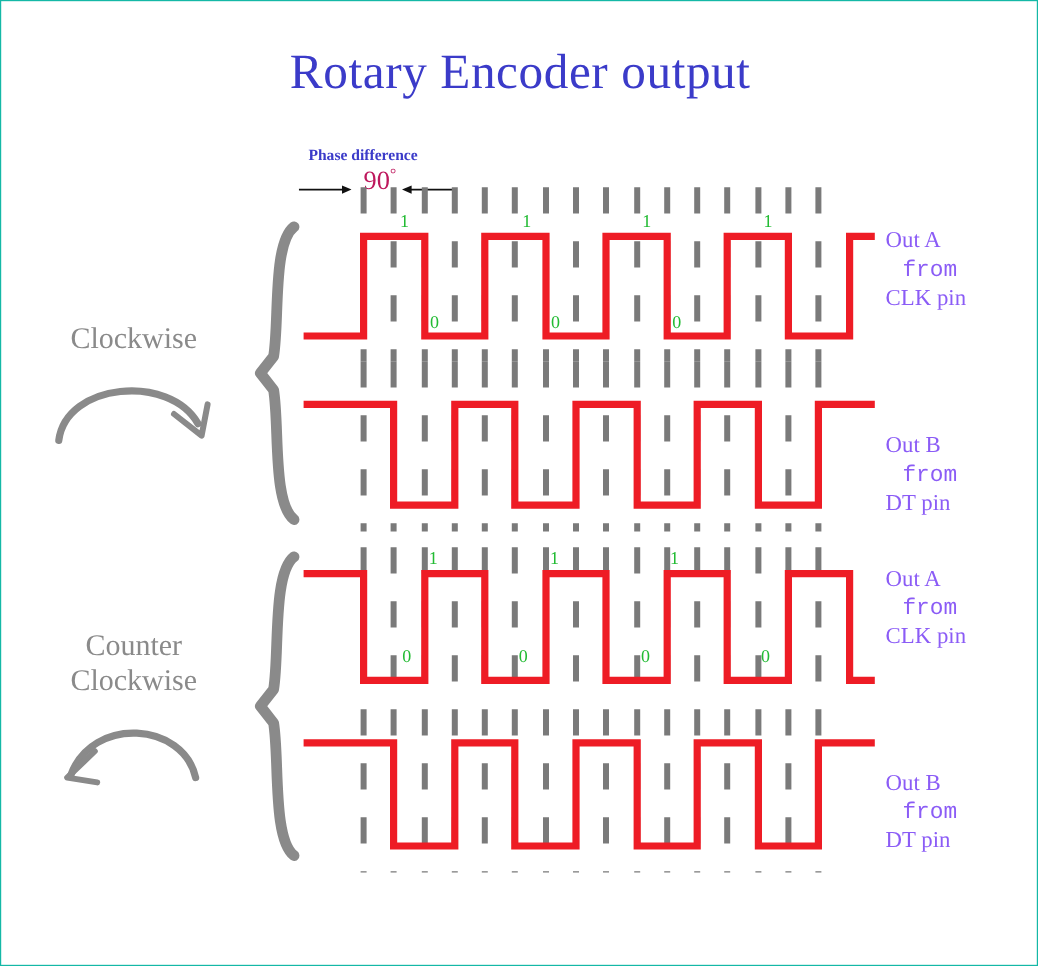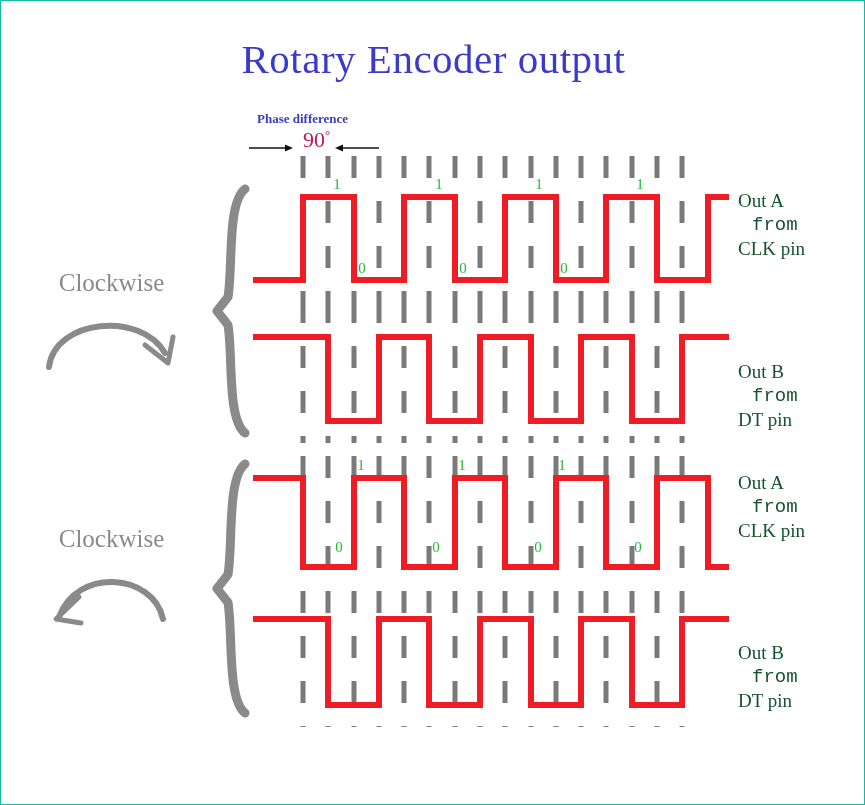--- a/index.html
+++ b/index.html
@@ -29,21 +29,21 @@
     font-size: 41px;
     color: #3b3bc9;
     letter-spacing: 0.5px;
     white-space: nowrap;
   }
 
   
   #phase-block {
     position: absolute;
     left: 248px;
-    top: 110px;
+    top: 120px;
     width: 160px;
     height: 48px;
   }
   #phase-label {
     position: absolute;
     left: 8px;
     top: 0px;
     font-family: "Liberation Serif", serif;
     font-size: 13px;
     font-weight: bold;
@@ -81,21 +81,21 @@
     width: 865px;
     height: 805px;
     pointer-events: none;
   }
 
   
   .sig-label {
     position: absolute;
     font-family: "Liberation Serif", serif;
     font-size: 19px;
-    color: #14532d;
+    color: #8b5cf6;
     line-height: 24px;
     text-align: left;
     white-space: nowrap;
   }
   .sig-label .l2 { display: block; padding-left: 14px; font-family: Liberation Mono, monospace; }
   .sig-label .l1, .sig-label .l3 { display: block; }
 
   #label-a1 { left: 737px; top: 188px; }
   #label-b1 { left: 737px; top: 359px; }
   #label-a2 { left: 737px; top: 470px; }
@@ -277,20 +277,21 @@
     <div class="dir-text">Clockwise</div>
     <div class="dir-arrow">
       <svg width="150" height="72" viewBox="0 0 150 72">
         <path d="M12 66 C 18 18, 104 10, 128 52" fill="none" stroke="#8a8a8a" stroke-width="6" stroke-linecap="round"></path>
         <path d="M108 44 L131 62 L136 36" fill="none" stroke="#8a8a8a" stroke-width="5" stroke-linecap="round" stroke-linejoin="round"></path>
       </svg>
     </div>
   </div>
 
   <div class="dir-block" id="dir-ccw">
+    <div class="dir-text">Counter</div>
     <div class="dir-text">Clockwise</div>
     <div class="dir-arrow">
       <svg width="150" height="72" viewBox="0 0 150 72">
         <path d="M22 60 C 40 10, 116 16, 126 62" fill="none" stroke="#8a8a8a" stroke-width="6" stroke-linecap="round"></path>
         <path d="M42 40 L19 62 L44 66" fill="none" stroke="#8a8a8a" stroke-width="5" stroke-linecap="round" stroke-linejoin="round"></path>
       </svg>
     </div>
   </div>
 
 

